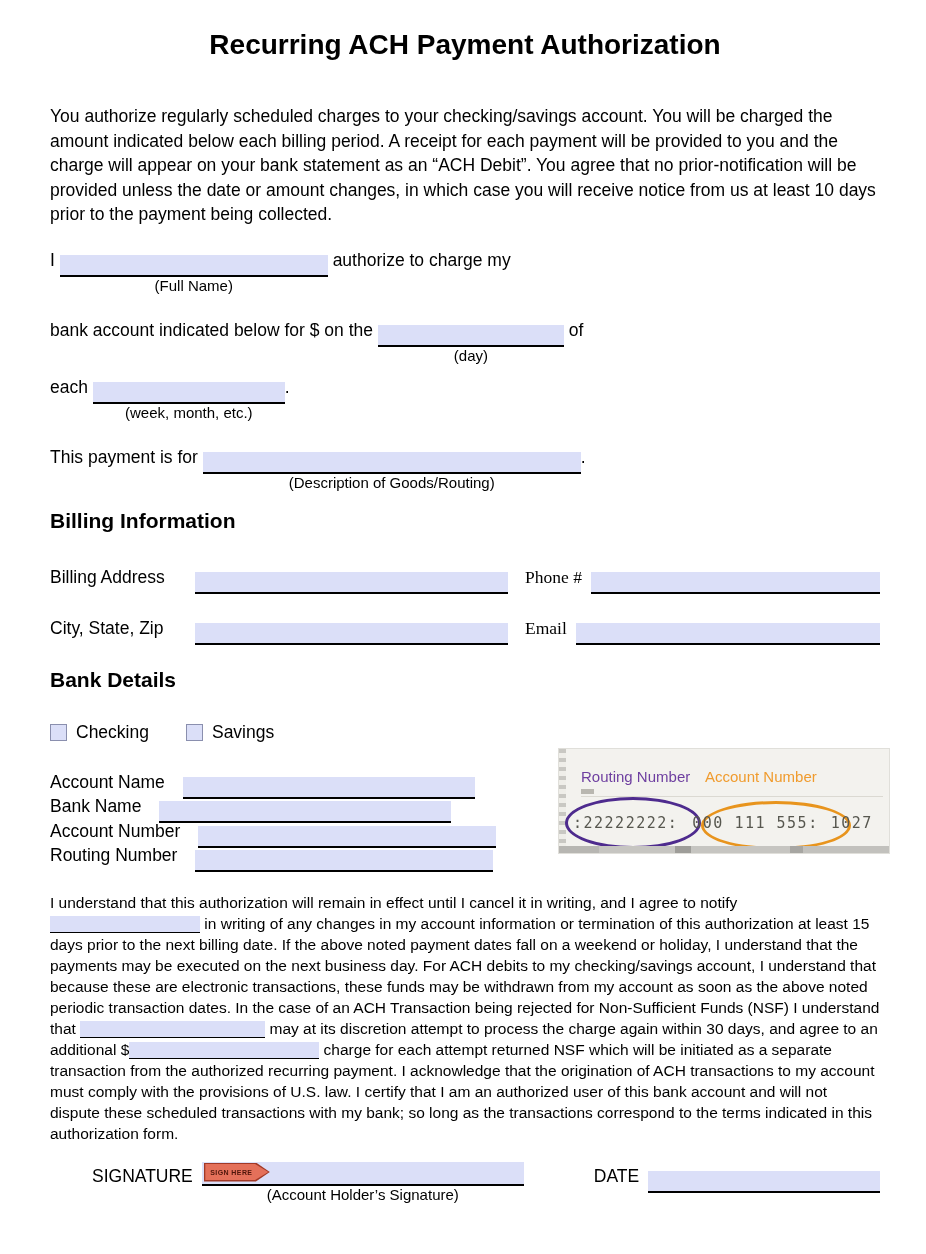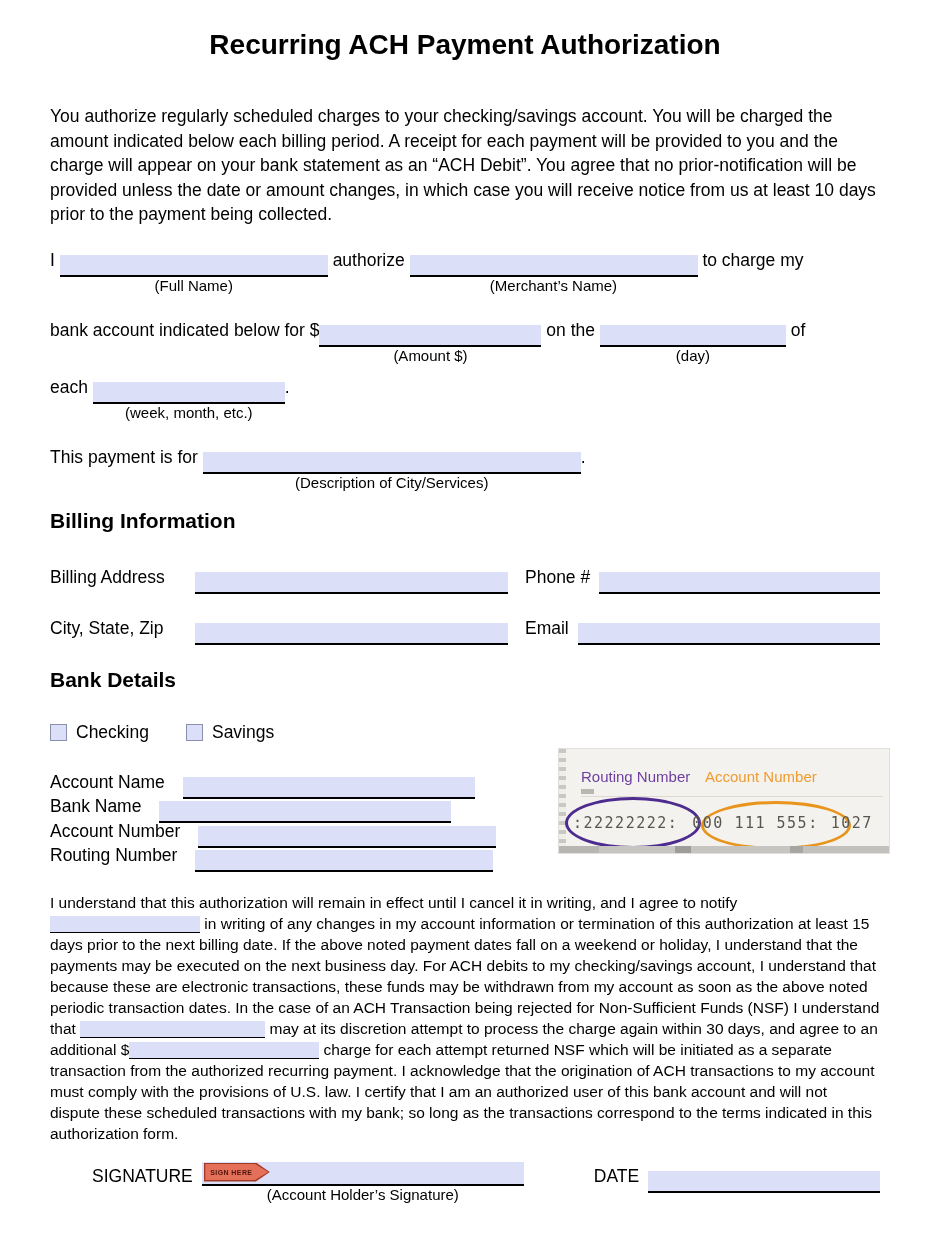--- a/index.html
+++ b/index.html
@@ -34,21 +34,21 @@
   h2.bank{margin-top:27px;}
 
   
   .brow{display:flex;align-items:baseline;margin-top:26px;}
   .brow.firstb{margin-top:32px;}
   .brow .lbl{flex:0 0 auto;}
   .brow .w-lbl1{width:145px;}
   .brow input.blank{transform:translateY(4px);}
   .brow .f1{width:313px;flex:0 0 auto;}
   .brow .gap{flex:0 0 17px;}
-  .brow .lbl2{margin-right:9px;}
+  .brow .lbl2{margin-right:9px;font-family:Liberation Serif, serif;}
   .brow .f2{flex:1 1 auto;min-width:0;}
 
   
   .checks{display:flex;align-items:center;margin-top:31px;height:20px;}
   .checkbox{
     width:15px;height:15px;background:#dbdff8;border:1.6px solid #8a8fae;
     display:inline-block;margin-right:9px;flex:0 0 auto;cursor:pointer;
   }
   .checks .clabel{margin-right:37px;}
 
@@ -130,53 +130,46 @@
 
 <p class="intro">You authorize regularly scheduled charges to your checking/savings account. You will be charged the amount indicated below each billing period. A receipt for each payment will be provided to you and the charge will appear on your bank statement as an “ACH Debit”. You agree that no prior-notification will be provided unless the date or amount changes, in which case you will receive notice from us at least 10 days prior to the payment being collected.</p>
 
 <div class="fillrow first">
   <span>I</span>
   <span class="blank-wrap">
     <input class="blank" style="width: 268px;">
     <span class="hint">(Full Name)</span>
   </span>
   <span>authorize</span>
-  <span class="blank-wrap">
-    <input class="blank" style="width: 288px;">
-    <span class="hint">(Merchant’s Name)</span>
-  </span>
   <span>to charge my</span>
 </div>
 
 <div class="fillrow">
-  <span>bank account indicated below for $</span><span class="blank-wrap">
-    <input class="blank" style="width: 222px;">
-    <span class="hint">(Amount $)</span>
-  </span>
+  <span>bank account indicated below for $</span>
   <span>on the</span>
   <span class="blank-wrap">
     <input class="blank" style="width: 186px;">
     <span class="hint">(day)</span>
   </span>
   <span>of</span>
 </div>
 
 <div class="fillrow tight">
   <span>each</span>
   <span class="blank-wrap">
     <input class="blank" style="width: 192px;">
     <span class="hint">(week, month, etc.)</span>
   </span><span>.</span>
 </div>
 
 <div class="fillrow">
   <span>This payment is for</span>
   <span class="blank-wrap">
     <input class="blank" style="width: 378px;">
-    <span class="hint">(Description of City/Services)</span>
+    <span class="hint">(Description of Goods/Routing)</span>
   </span><span>.</span>
 </div>
 
 <h2 class="sect billing">Billing Information</h2>
 
 <div class="brow firstb">
   <span class="lbl w-lbl1">Billing Address</span>
   <input class="blank f1" style="">
   <span class="gap"></span>
   <span class="lbl lbl2">Phone #</span>

